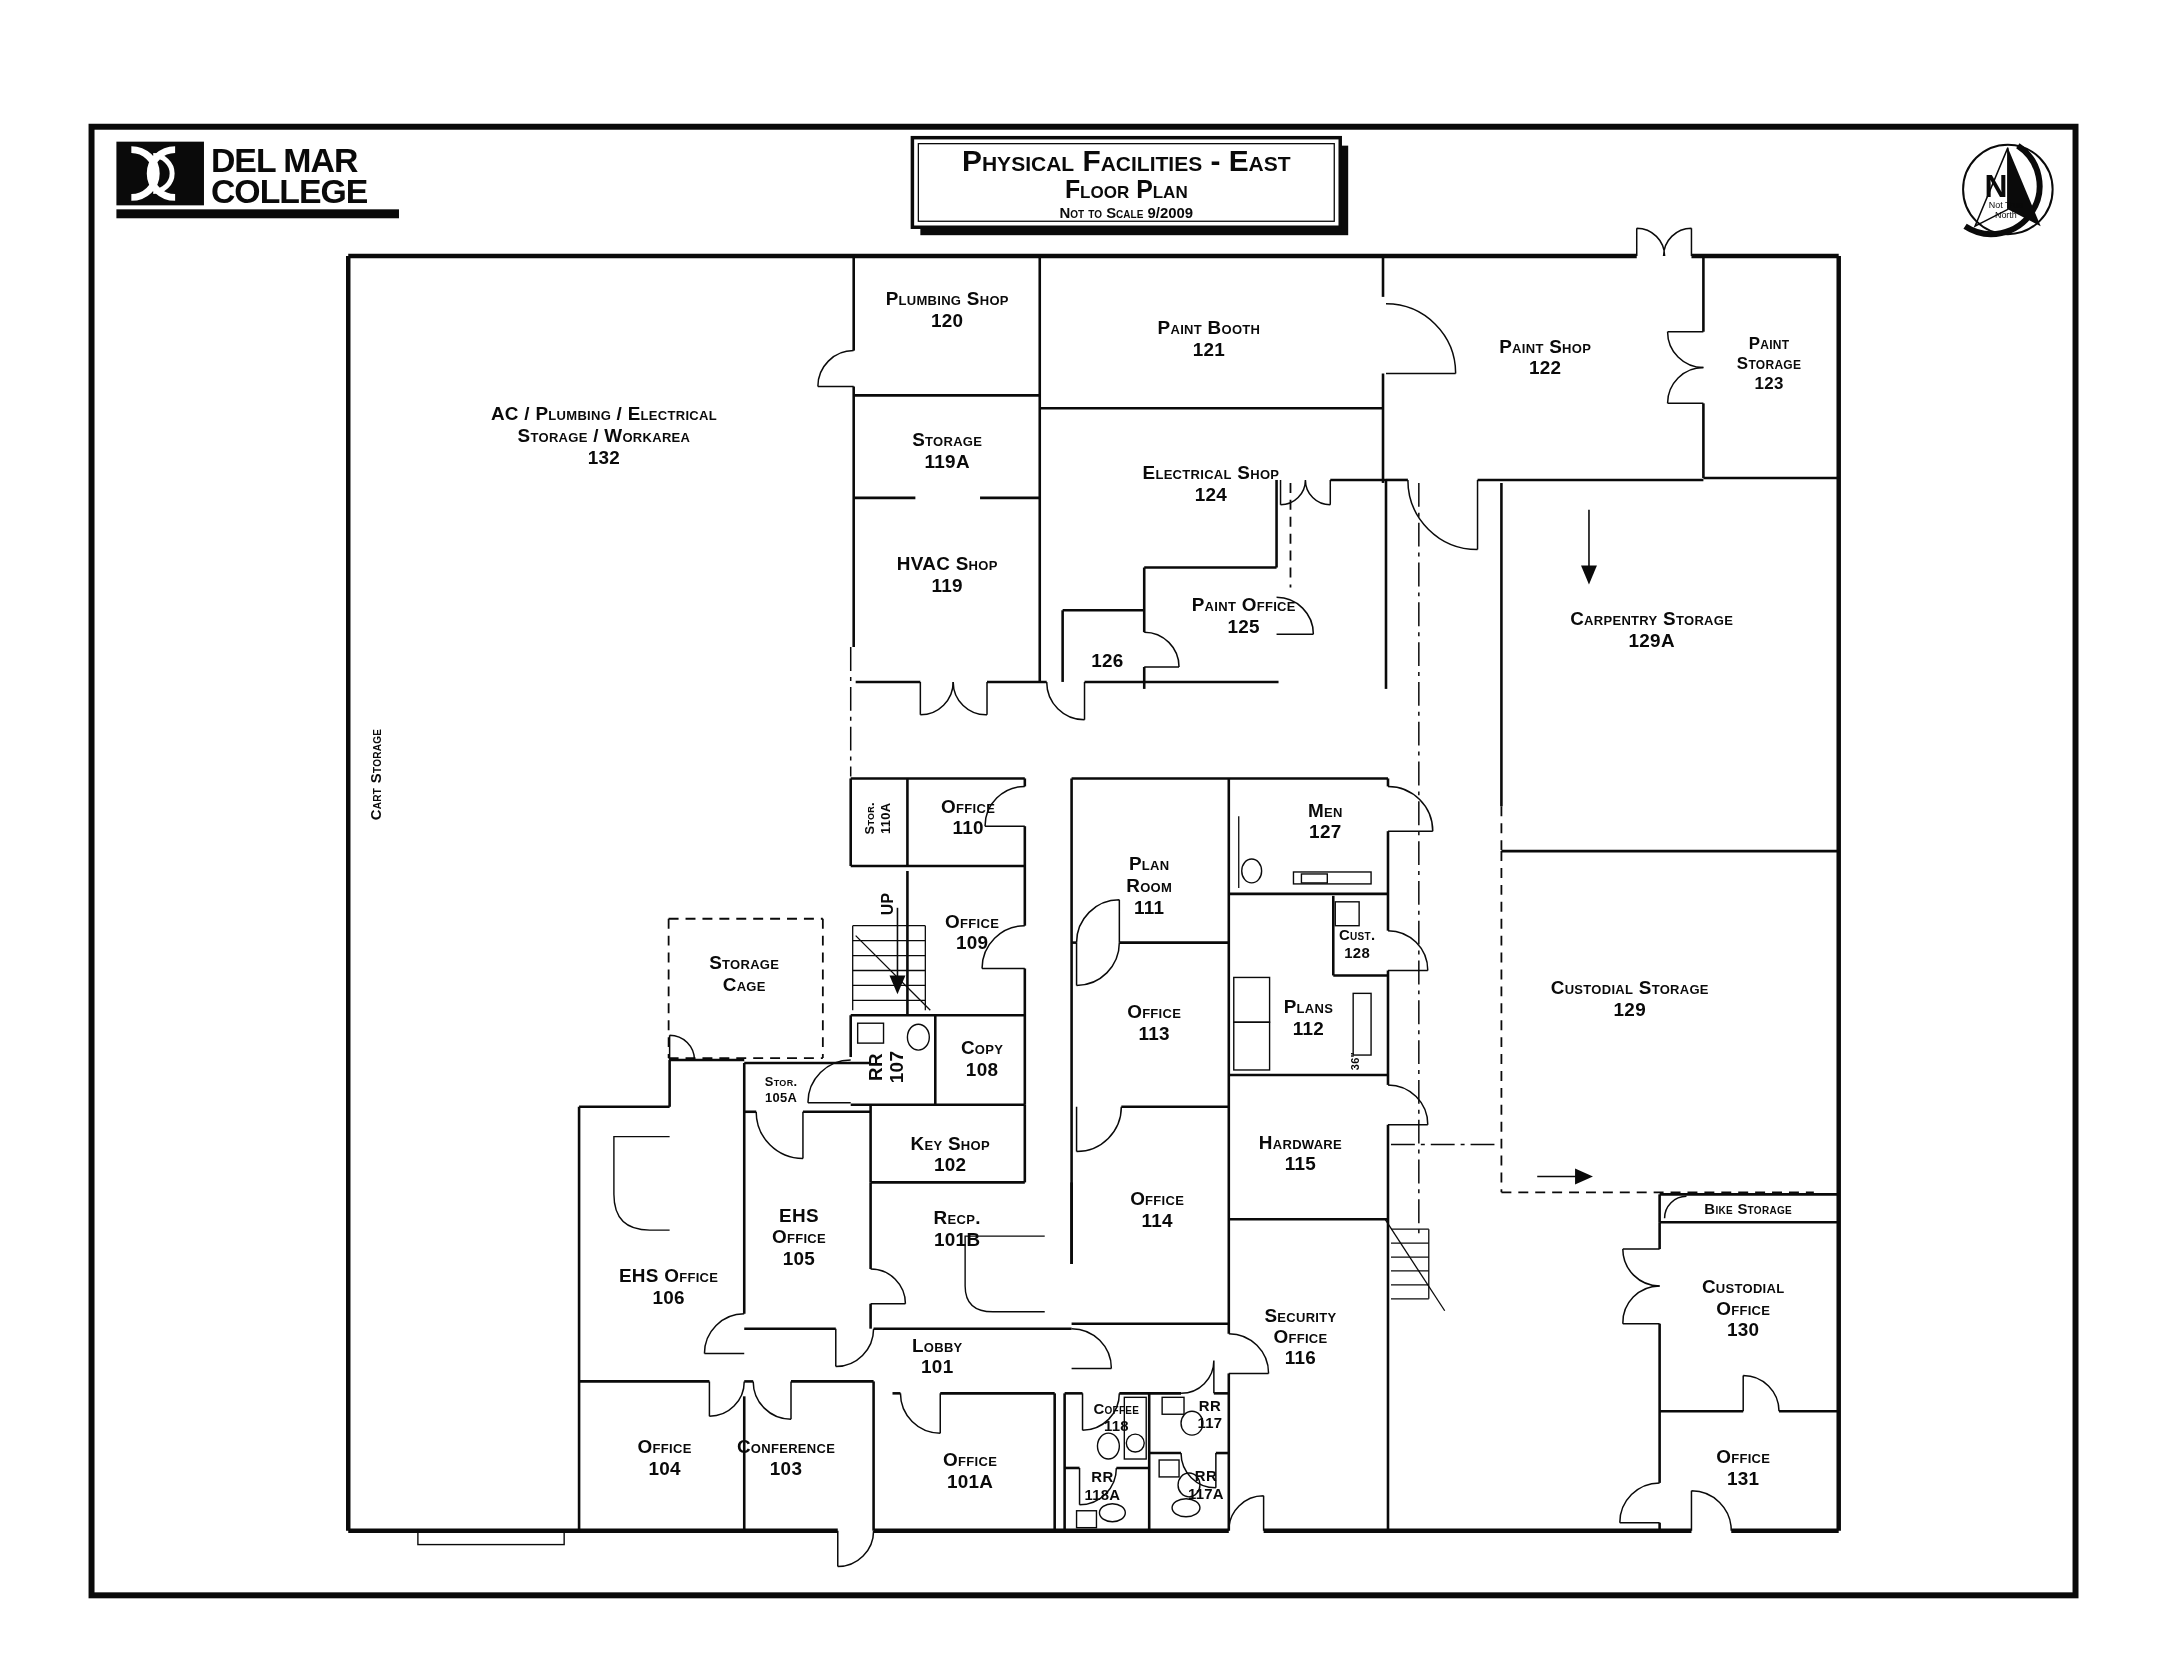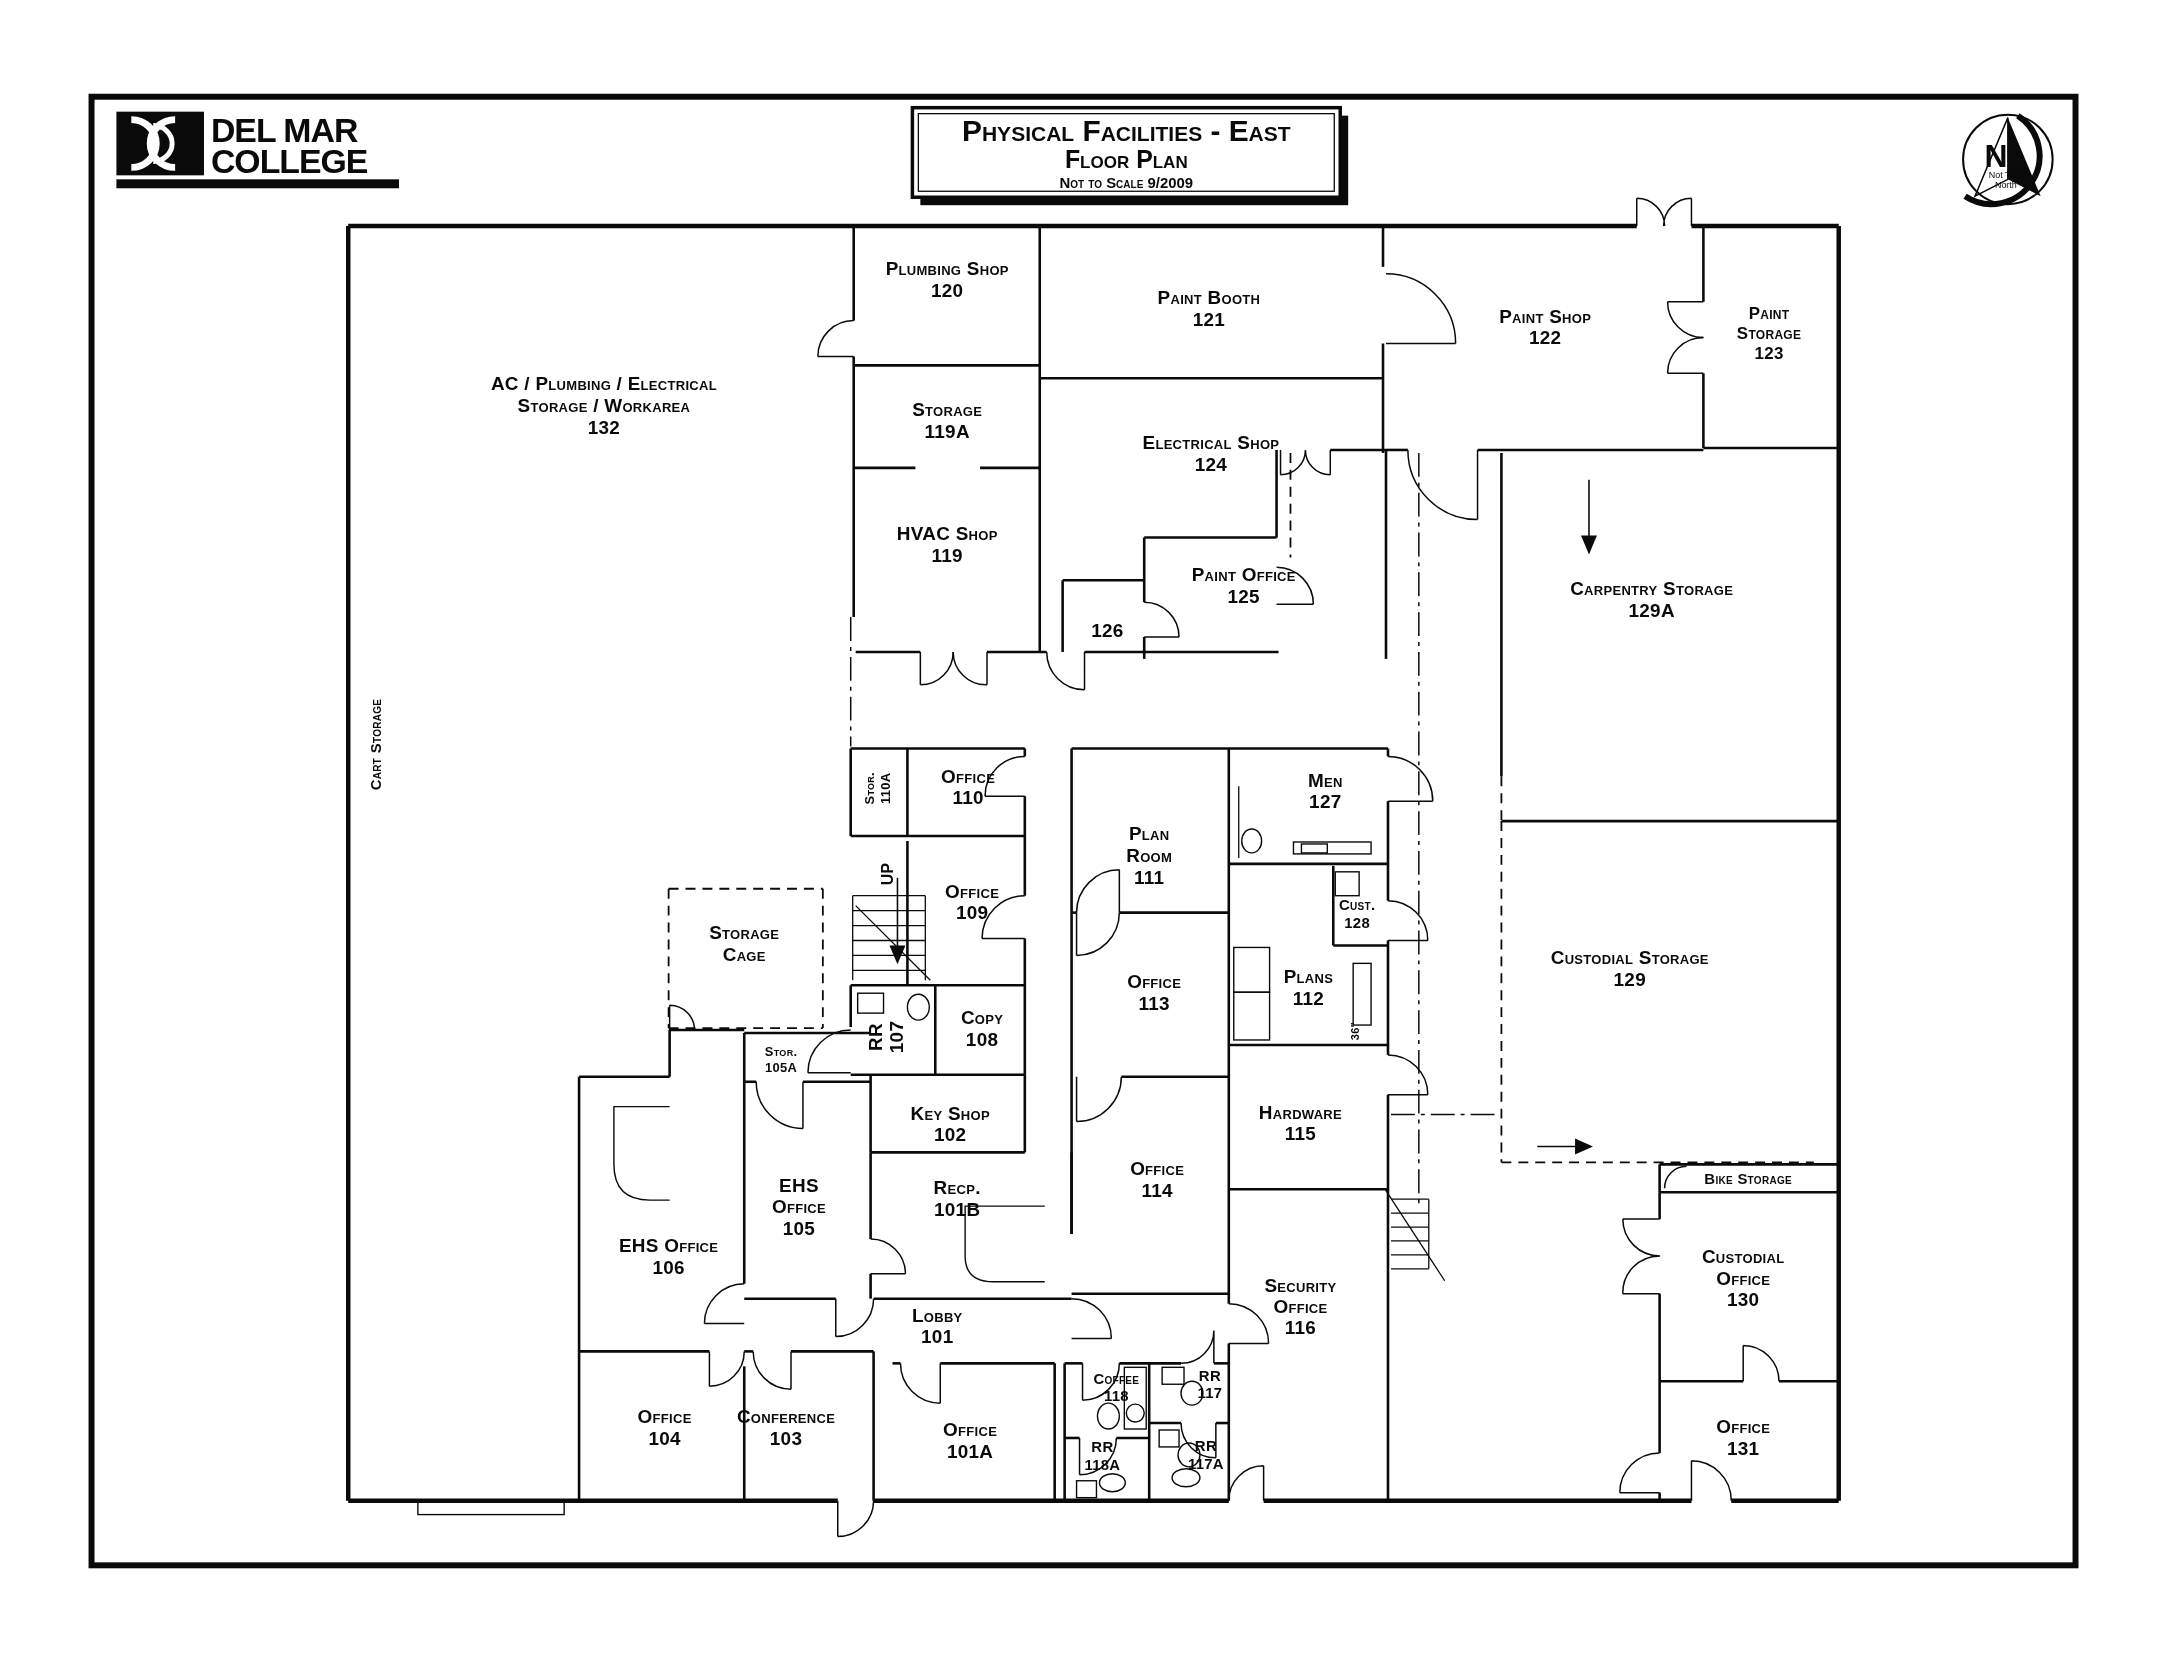--- a/index.html
+++ b/index.html
@@ -1,17 +1,17 @@
 <!DOCTYPE html>
 <html><head>
 <meta charset="utf-8">
 <style>
   html,body{margin:0;padding:0;background:#fff;}
   .page{position:relative;width:2178px;height:1579px;background:#ffffff;overflow:hidden;
-        font-family:"Liberation Sans",sans-serif;color:#0a0a0a;}
+        font-family:"Liberation Sans",sans-serif;color:#0a0a0a;margin-top:30px;}
   svg{position:absolute;left:0;top:0;}
   svg text{fill:#0a0a0a;}
   .rl{font-family:"Liberation Sans",sans-serif;font-weight:700;font-variant:small-caps;letter-spacing:.3px;}
   .hdr-title{font-variant:small-caps;font-weight:700;}
   .logo-txt{font-weight:700;letter-spacing:-1px;}
 </style>
 </head>
 <body>
 
 <div class="page">

